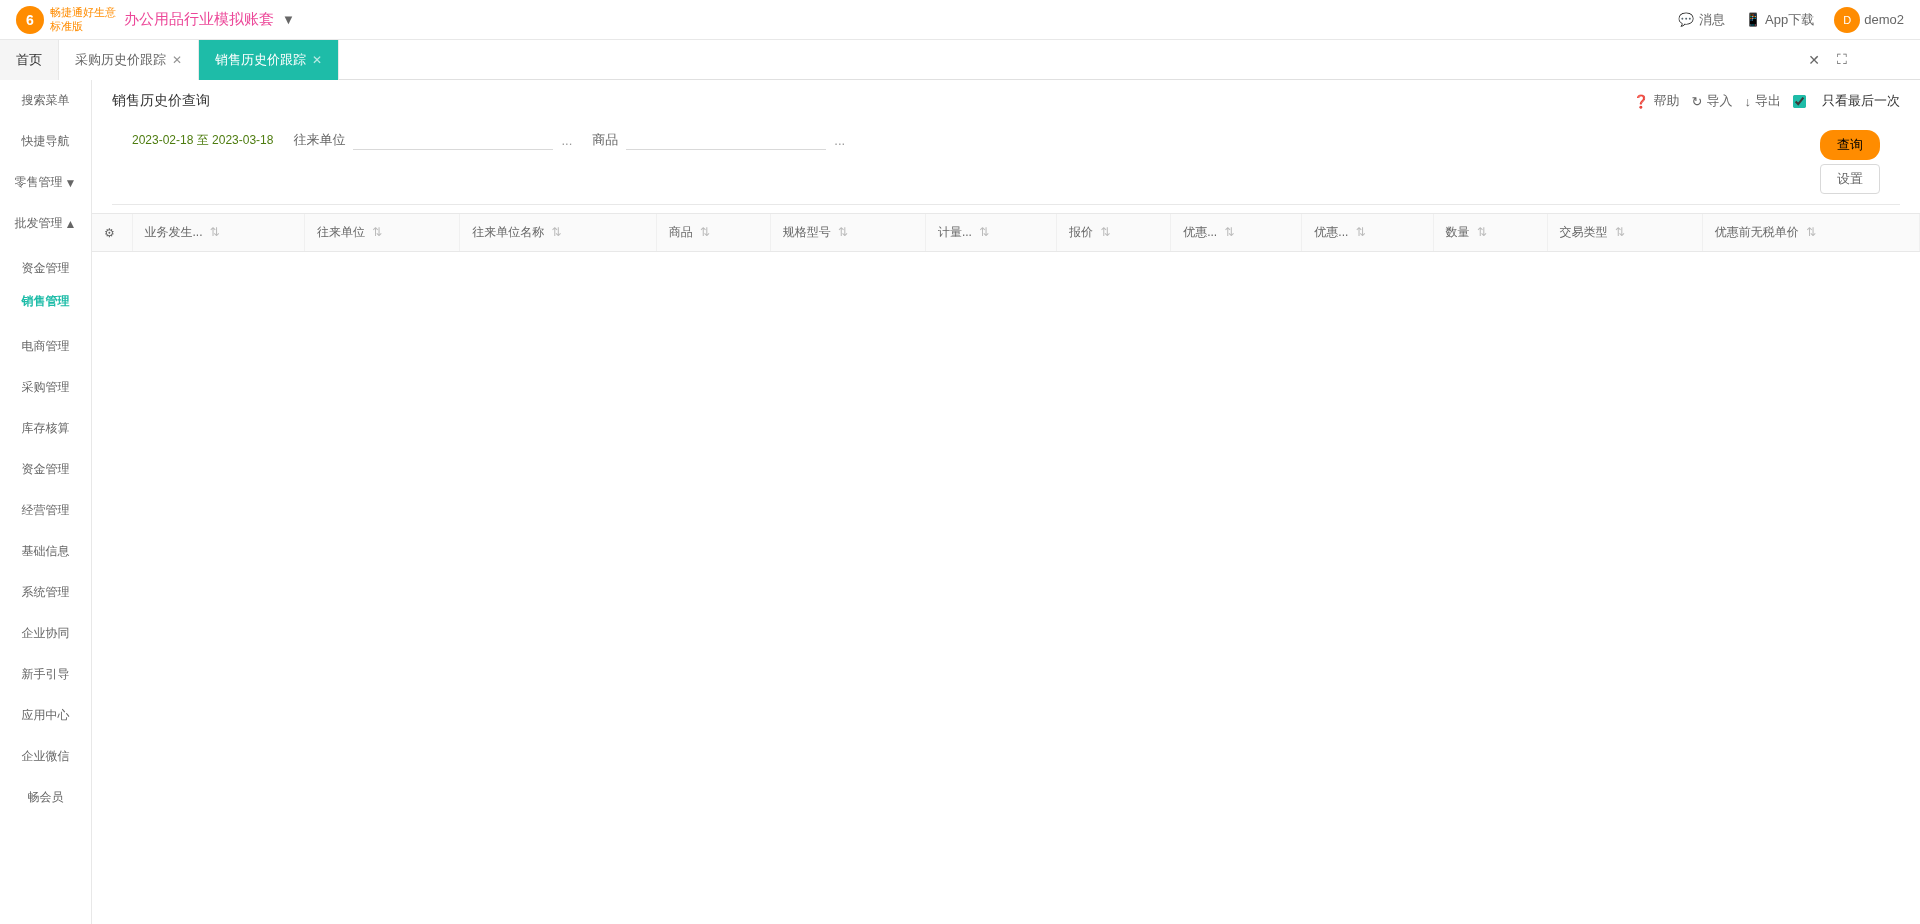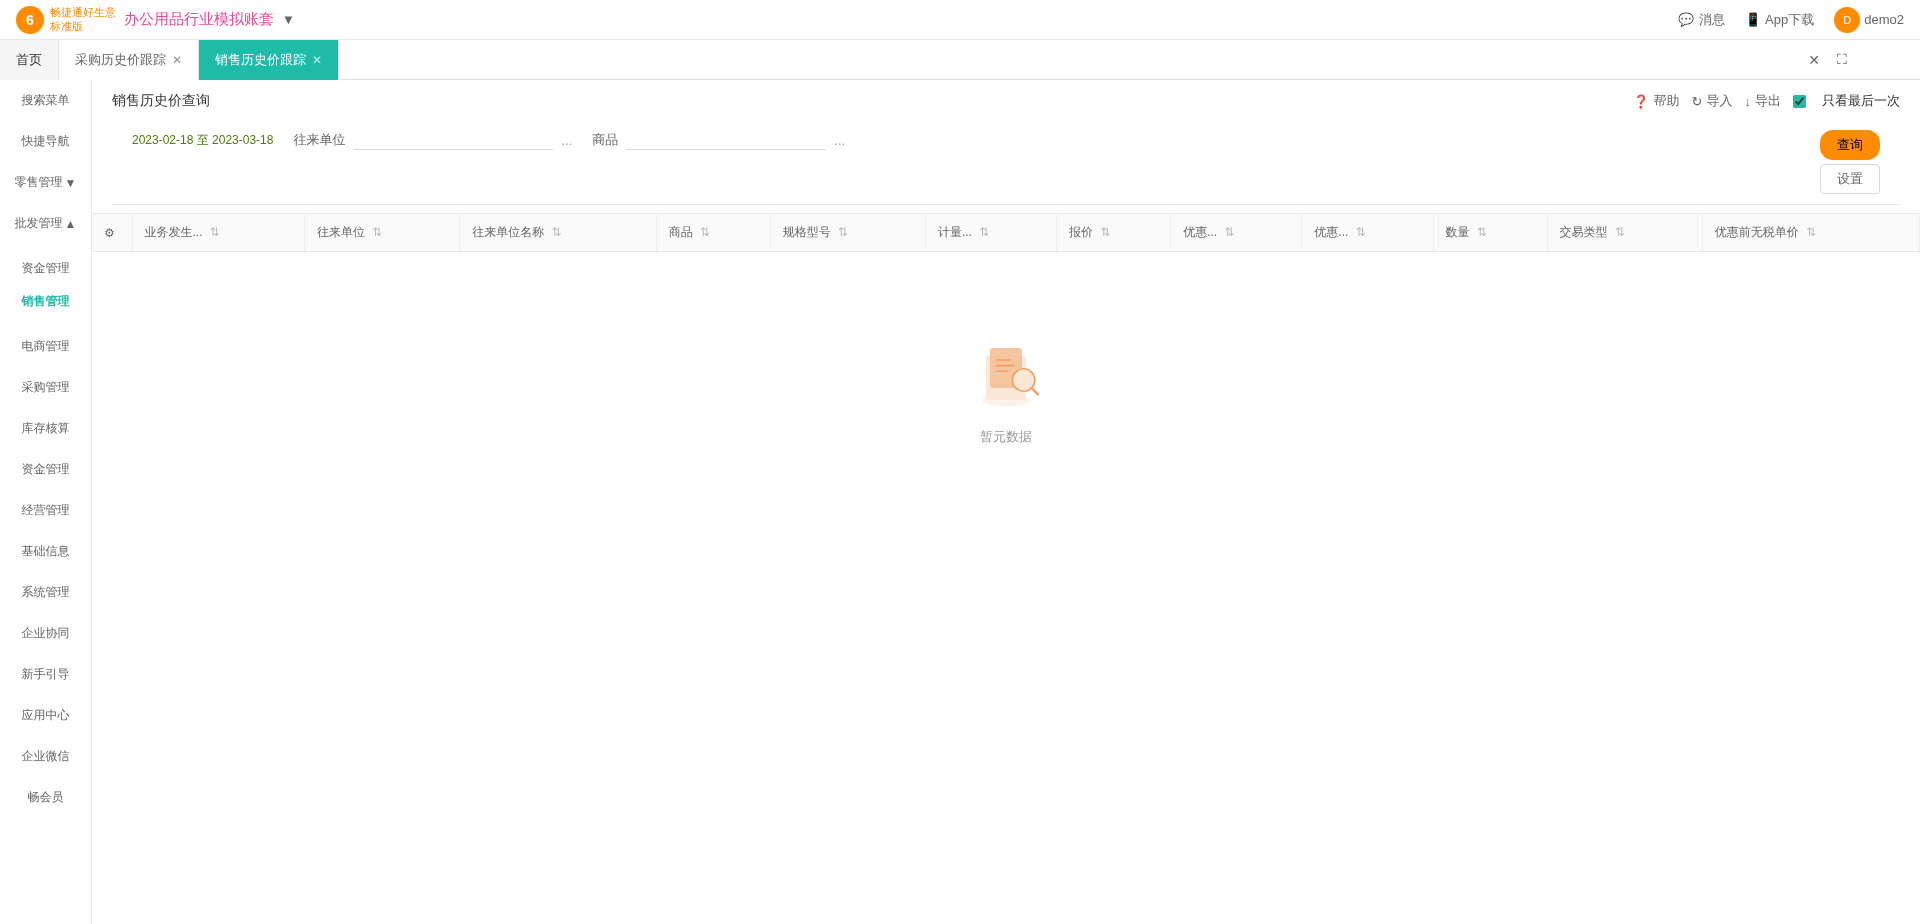--- a/index.html
+++ b/index.html
@@ -296,29 +296,16 @@
             <th class="sortable">
               <span>优惠前无税单价</span>
               <span class="sort-icon">⇅</span>
             </th>
           </tr>
         </thead>
         <tbody>
         </tbody>
       </table>
 
-      <div class="empty-state">
-        <svg class="empty-icon" viewBox="0 0 100 100" xmlns="http://www.w3.org/2000/svg">
-          <ellipse cx="50" cy="85" rx="30" ry="8" fill="#fde8d8" opacity="0.5"></ellipse>
-          <rect x="25" y="30" width="50" height="55" rx="4" fill="#fde8d8"></rect>
-          <rect x="30" y="20" width="40" height="50" rx="4" fill="#f5c5a0"></rect>
-          <circle cx="72" cy="60" r="14" fill="#fde8d8" stroke="#f5a060" stroke-width="2"></circle>
-          <line x1="82" y1="70" x2="90" y2="78" stroke="#f5a060" stroke-width="3" stroke-linecap="round"></line>
-          <line x1="38" y1="35" x2="55" y2="35" stroke="#f5a060" stroke-width="2" stroke-linecap="round"></line>
-          <line x1="38" y1="42" x2="60" y2="42" stroke="#f5a060" stroke-width="2" stroke-linecap="round"></line>
-          <line x1="38" y1="49" x2="52" y2="49" stroke="#f5a060" stroke-width="2" stroke-linecap="round"></line>
-        </svg>
-        <span class="empty-text">暂元数据</span>
-      </div>
     </div>
 
   </div>
 </div>
 
 </body></html>

